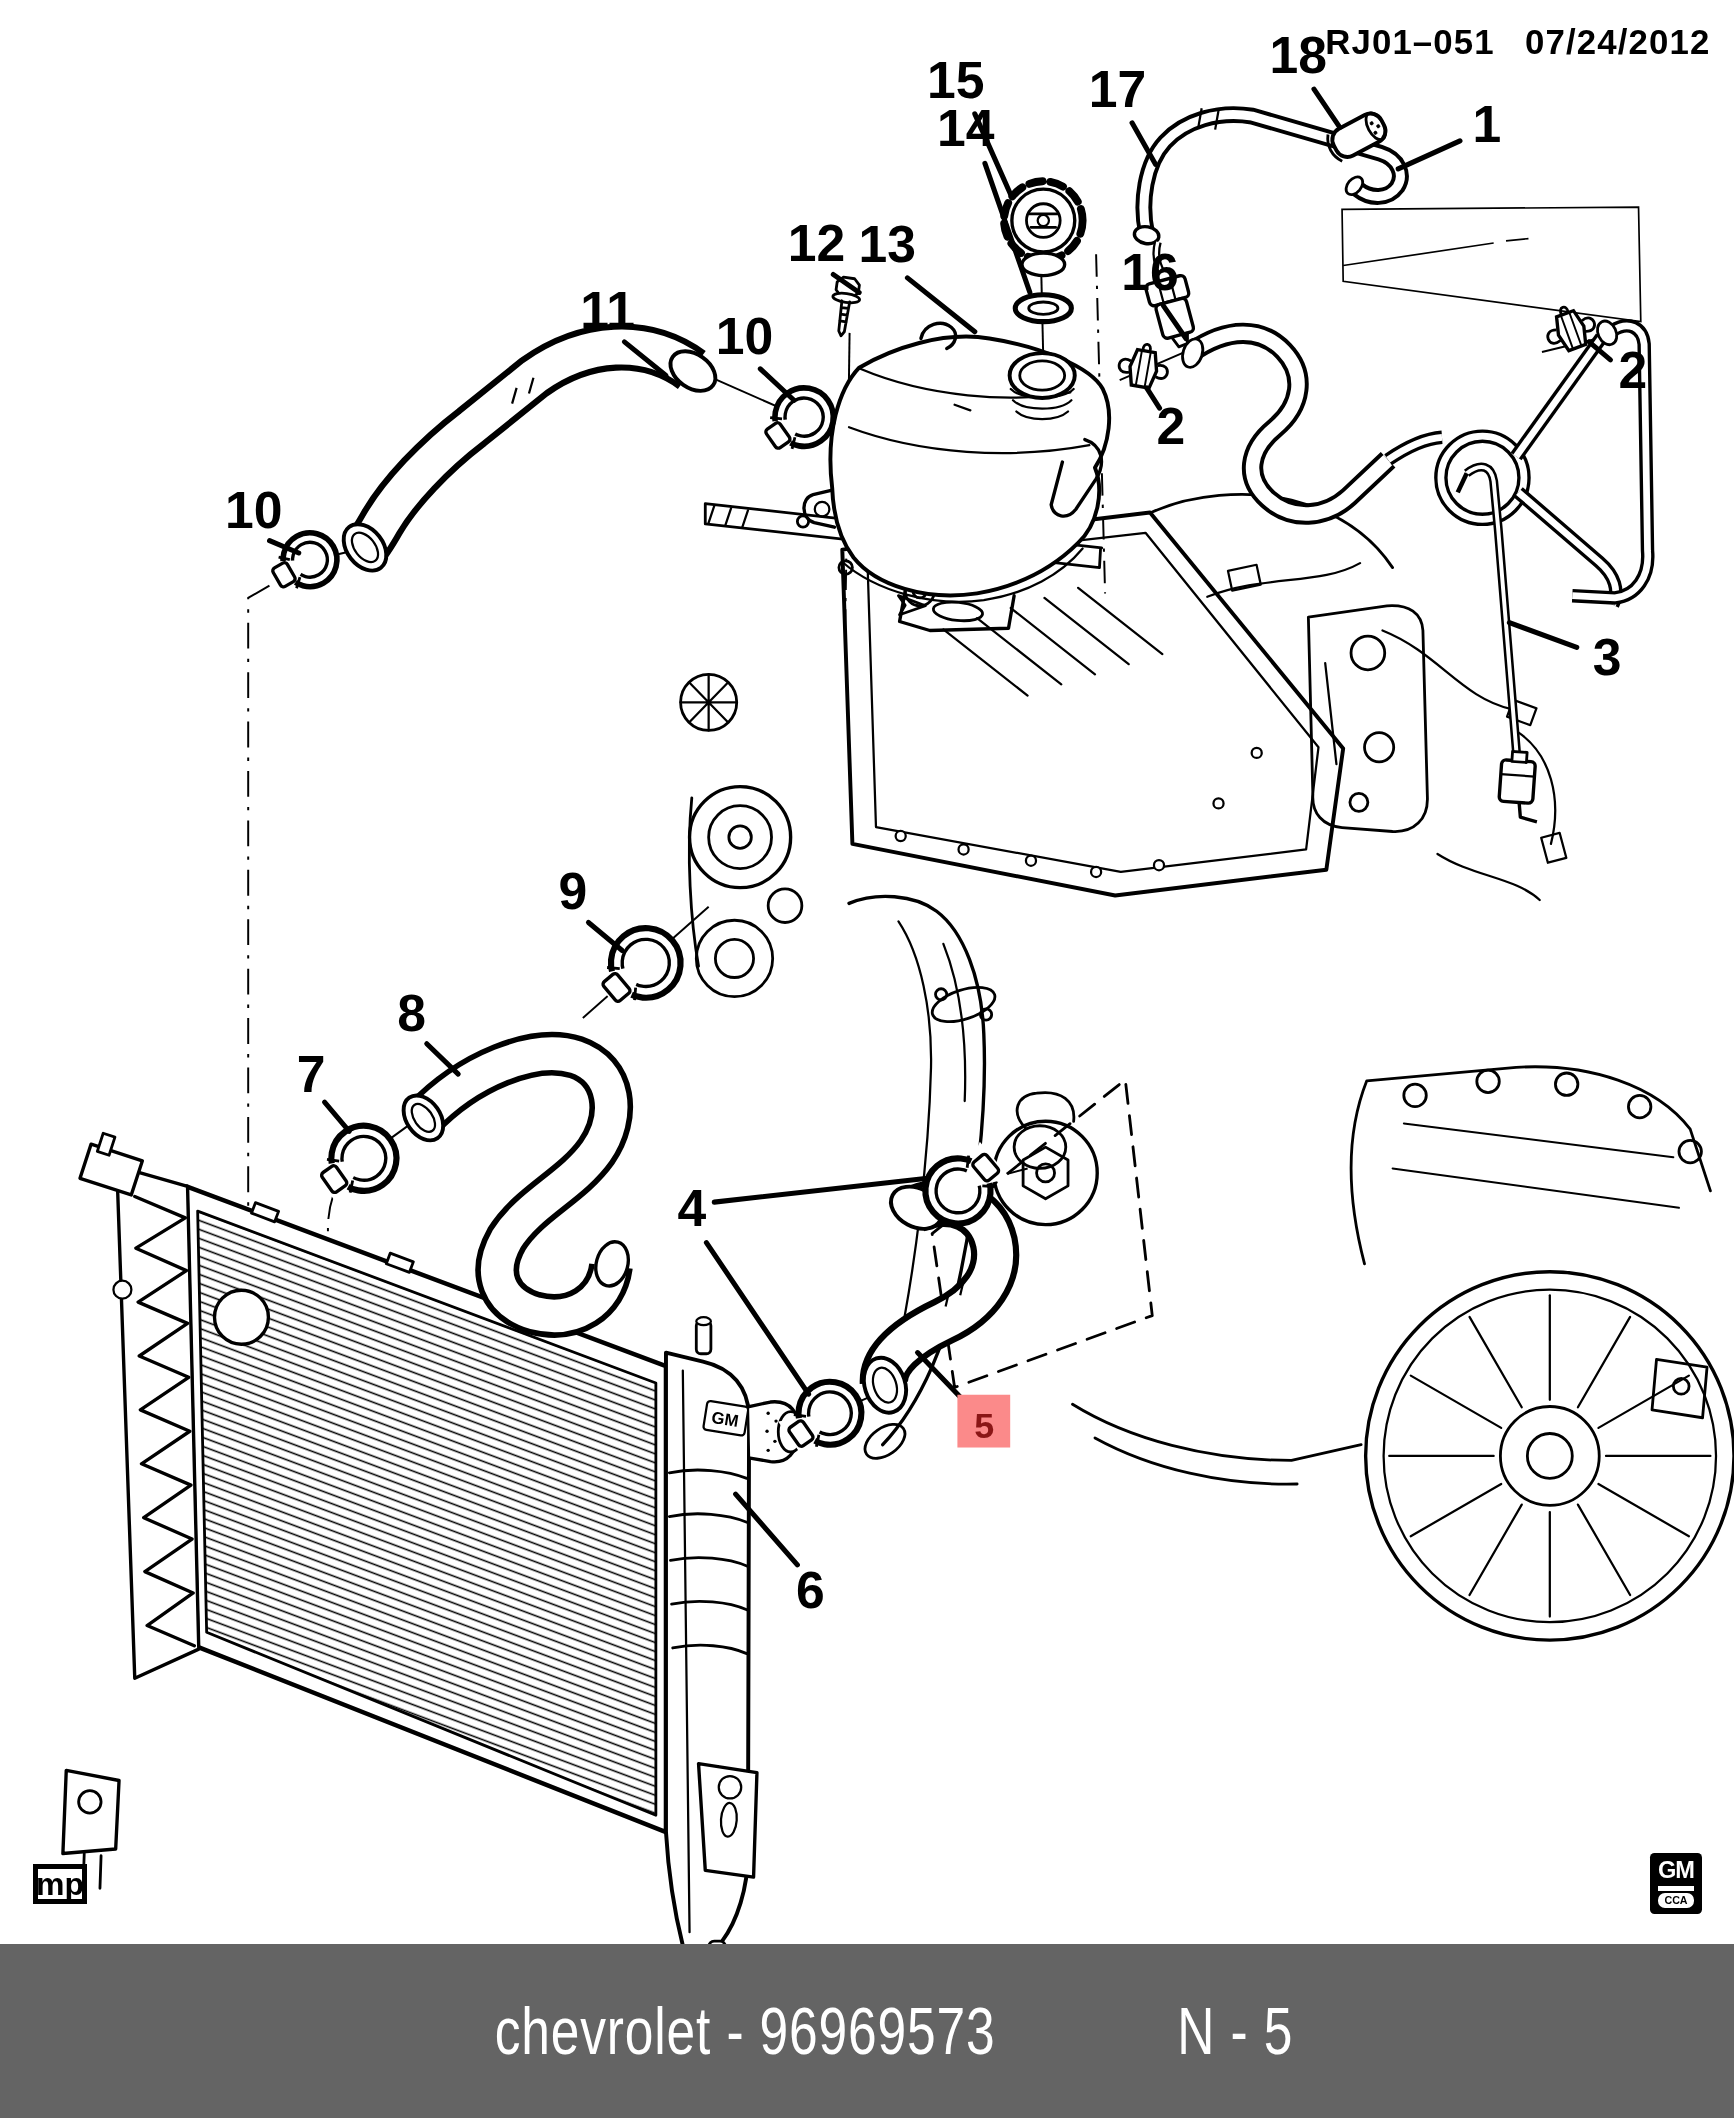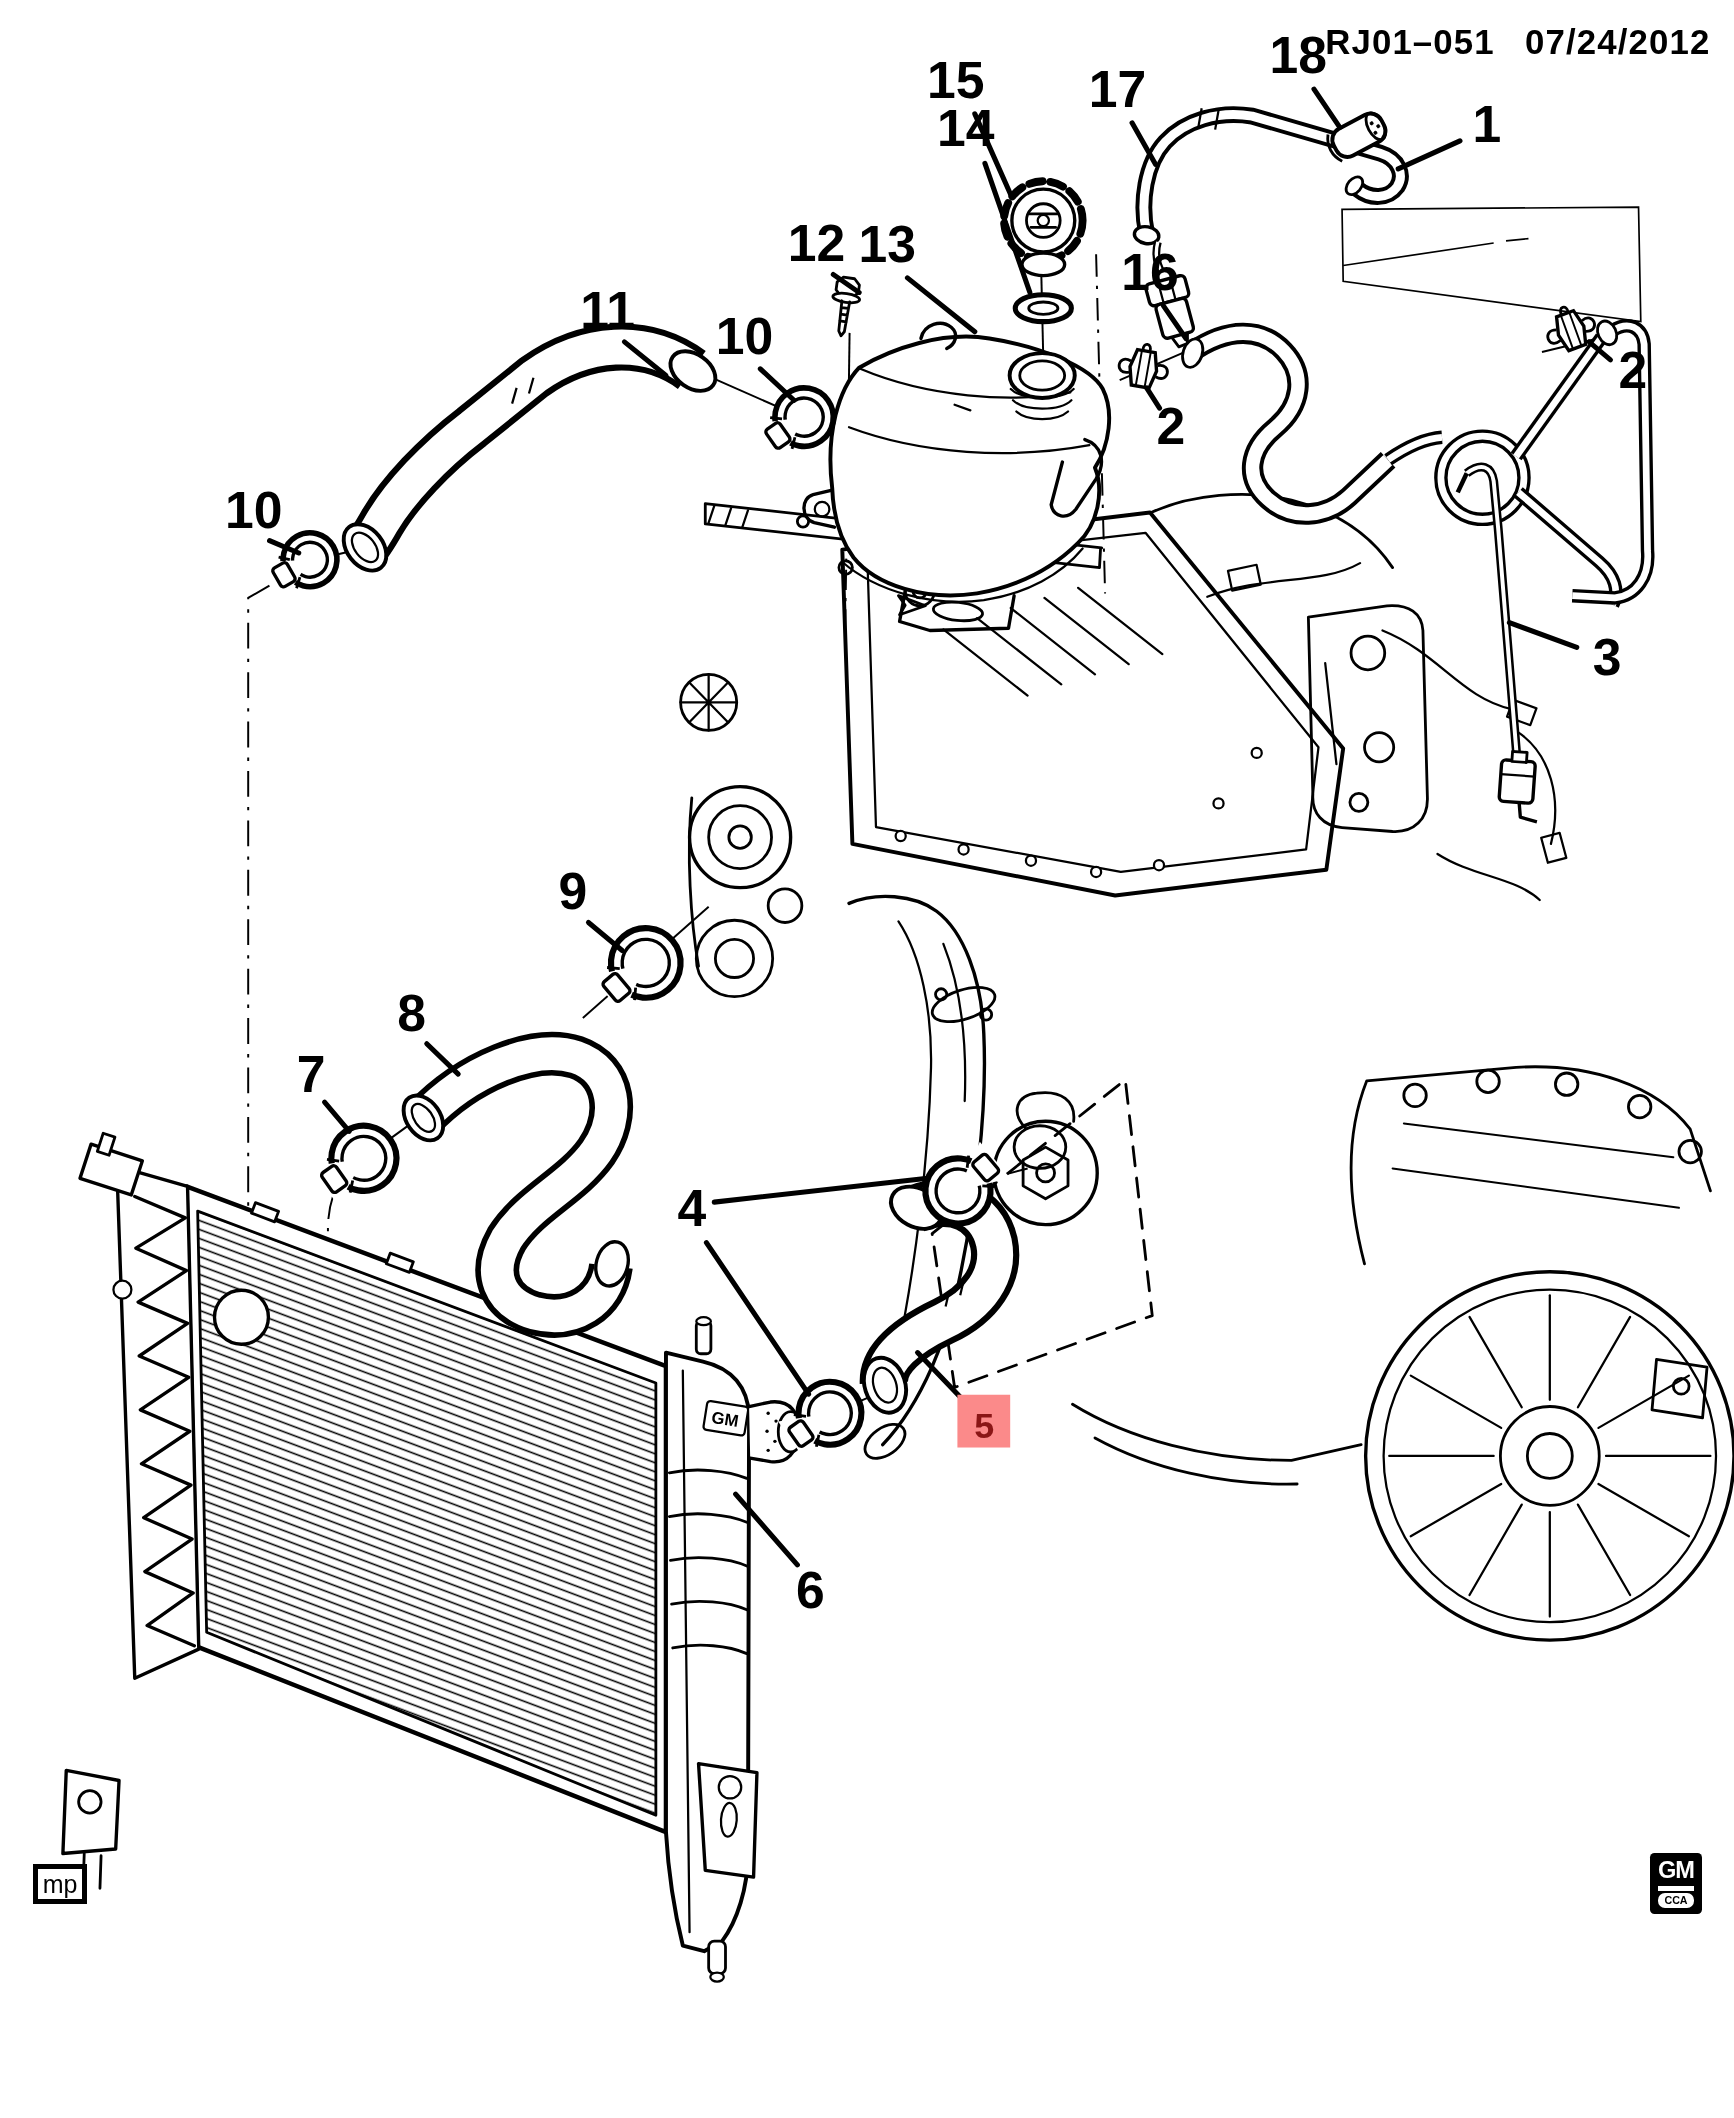--- a/index.html
+++ b/index.html
@@ -8,21 +8,21 @@
   svg text{font-family:"Liberation Sans",sans-serif;}
   .callout{font-size:92px;font-weight:700;fill:#000;}
   .hdr{font-size:62px;font-weight:700;fill:#000;letter-spacing:2px;}
   .emboss{font-size:30px;font-weight:700;fill:#000;}
   .footer{position:absolute;left:0;top:1944px;width:1734px;height:174px;background:#646464;
           display:flex;align-items:center;justify-content:center;gap:95px;}
   .footer span{color:#fff;font-size:66px;font-weight:400;letter-spacing:1.1px;
           display:inline-block;transform:scaleX(.78);}
   .mpbox{position:absolute;left:33px;top:1864px;width:54px;height:40px;border:5px solid #000;
          background:#fff;display:flex;align-items:center;justify-content:center;box-sizing:border-box;}
-  .mpbox span{font-size:25px;font-weight:400;color:#000;line-height:1;}
+  .mpbox span{font-size:32px;font-weight:700;color:#000;line-height:1;}
   .gmlogo{position:absolute;left:1650px;top:1853px;width:52px;height:61px;background:#000;
           border-radius:4.5px;display:flex;flex-direction:column;align-items:center;justify-content:center;box-sizing:border-box;}
   .gmlogo .gm{color:#fff;font-size:23.6px;font-weight:700;letter-spacing:-1.1px;line-height:1;}
   .gmlogo .bar{width:36px;height:5px;background:#fff;margin:2.8px 0;}
   .gmlogo .cca{width:36px;height:14.6px;background:#fff;color:#000;font-size:10.7px;font-weight:700;
           display:flex;align-items:center;justify-content:center;line-height:1;border-radius:7px;}
 </style>
 </head>
 <body>
 
@@ -478,15 +478,19 @@
 </div>
 
 
 <div class="gmlogo">
   <span class="gm">GM</span>
   <span class="bar"></span>
   <span class="cca">CCA</span>
 </div>
 
 
-
+<div class="footer">
+  <span>chevrolet - 96969573</span>
+  <span>N - 5</span>
 </div>
 
+</div>
+
 
 </body></html>

